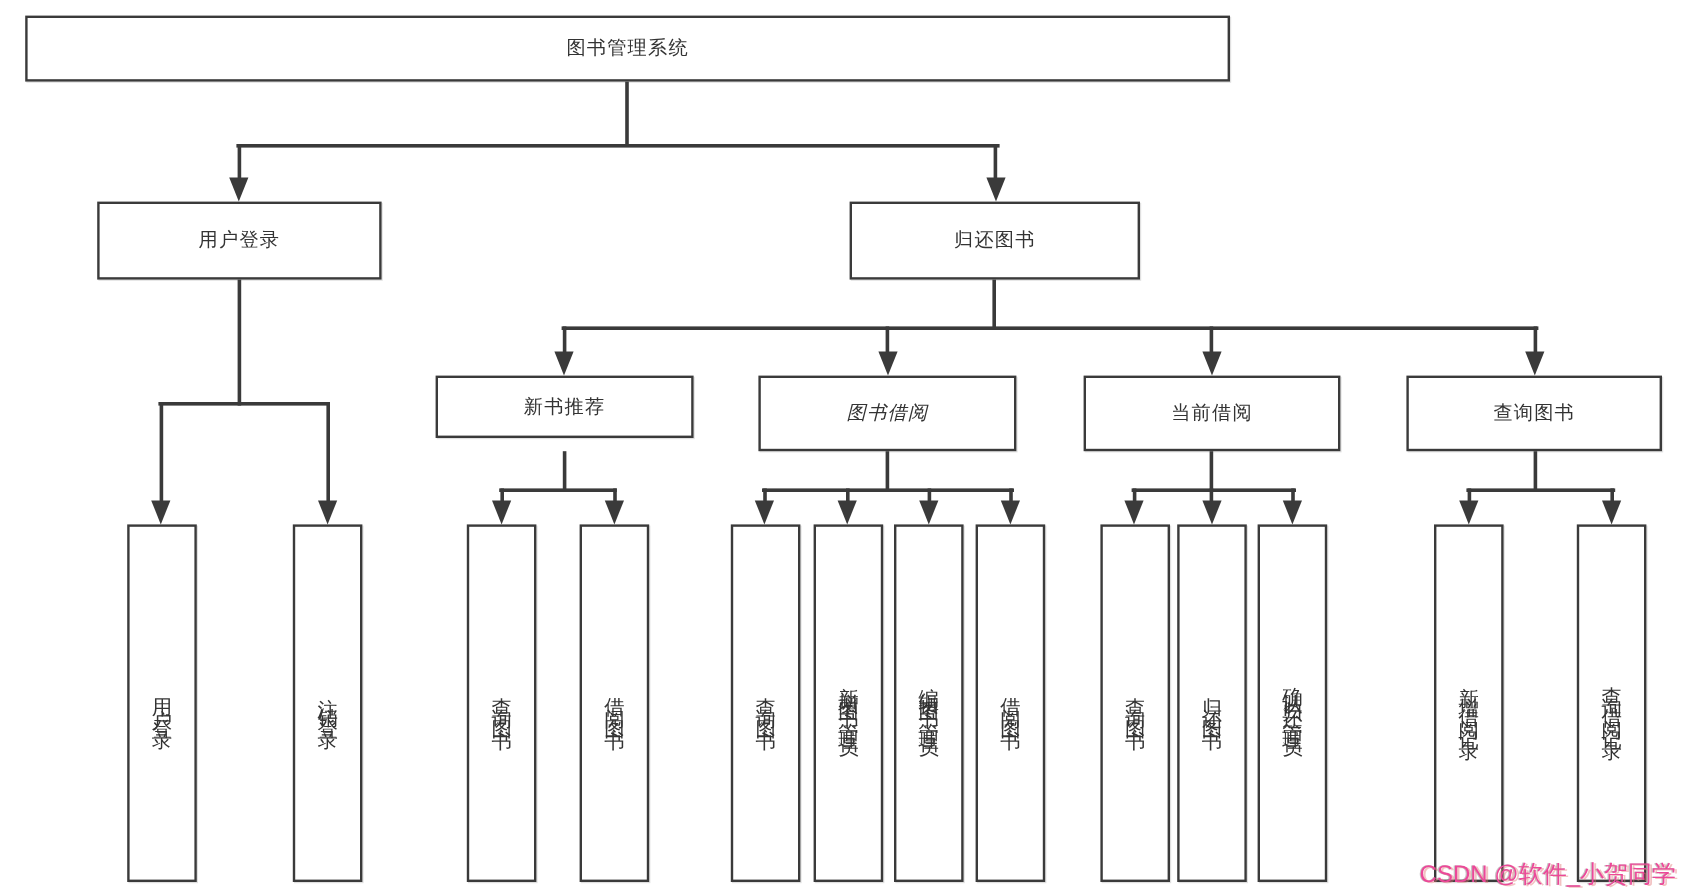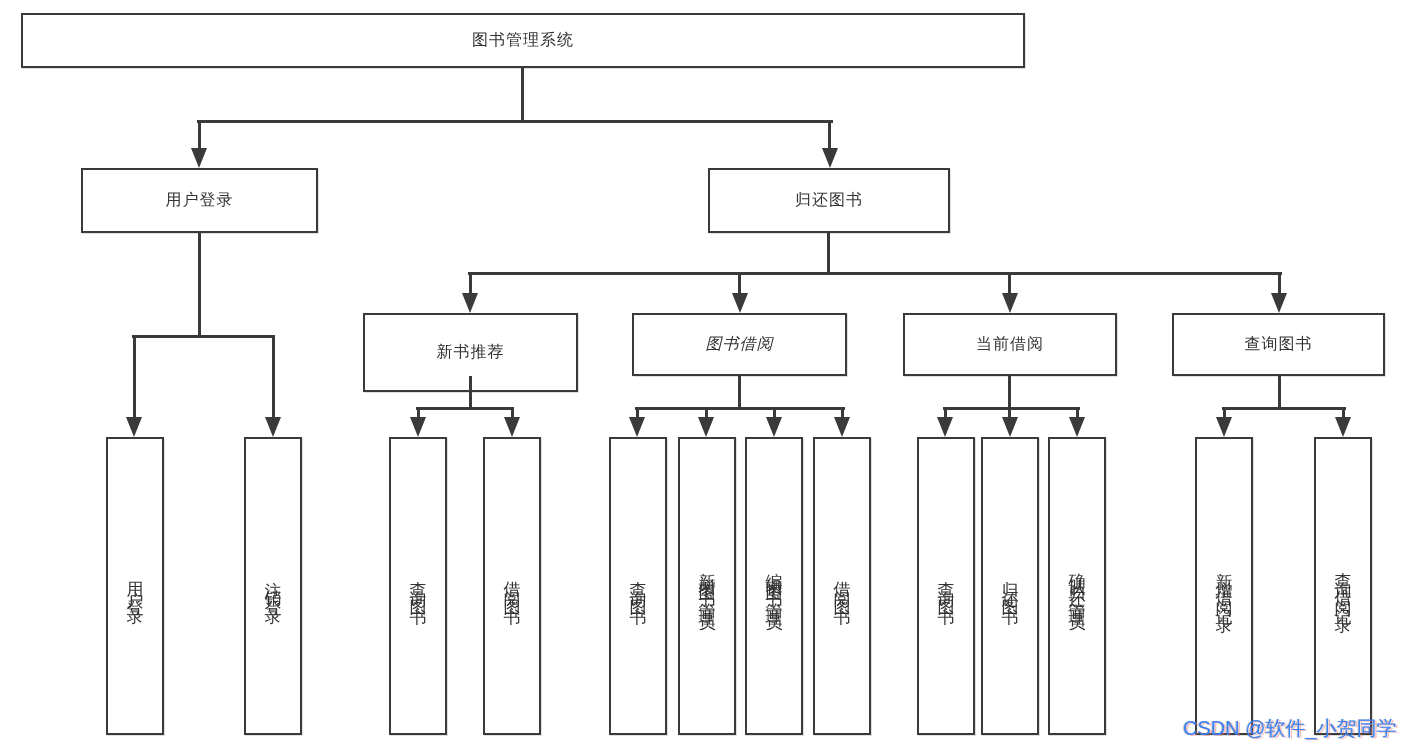--- a/index.html
+++ b/index.html
@@ -42,42 +42,42 @@
   .vline{width:3px;}
   .arw{
     position:absolute;width:0;height:0;
     border-left:8px solid transparent;
     border-right:8px solid transparent;
     border-top:20px solid var(--line);
   }
   .watermark{
     position:absolute;left:1183px;top:715px;
     font-size:20px;
-    color:#3b82f6;
+    color:#ec4899;
     text-shadow:2px 1px 0 rgba(226,120,120,0.45), -1px 0 0 rgba(90,90,90,0.35);
     white-space:nowrap;
   }
 </style>
 </head>
 <body>
 
 <div id="canvas">
 
   <div class="box node root">
     <span>图书管理系统</span>
   </div>
 
   <div class="box node" style="left:81px;top:168px;width:237px;height:65px;">
     <span>用户登录</span>
   </div>
   <div class="box node" style="left:708px;top:168px;width:242px;height:65px;">
     <span>归还图书</span>
   </div>
 
-  <div class="box node" style="left:363px;top:313px;width:215px;height:79px;">
+  <div class="box node" style="left:363px;top:313px;width:215px;height:52px;">
     <span>新书推荐</span>
   </div>
   <div class="box node" style="left:632px;top:313px;width:215px;height:63px;font-style:italic;">
     <span>图书借阅</span>
   </div>
   <div class="box node" style="left:903px;top:313px;width:214px;height:63px;font-family:Liberation Serif, serif;">
     <span>当前借阅</span>
   </div>
   <div class="box node" style="left:1172px;top:313px;width:213px;height:63px;">
     <span>查询图书</span>

